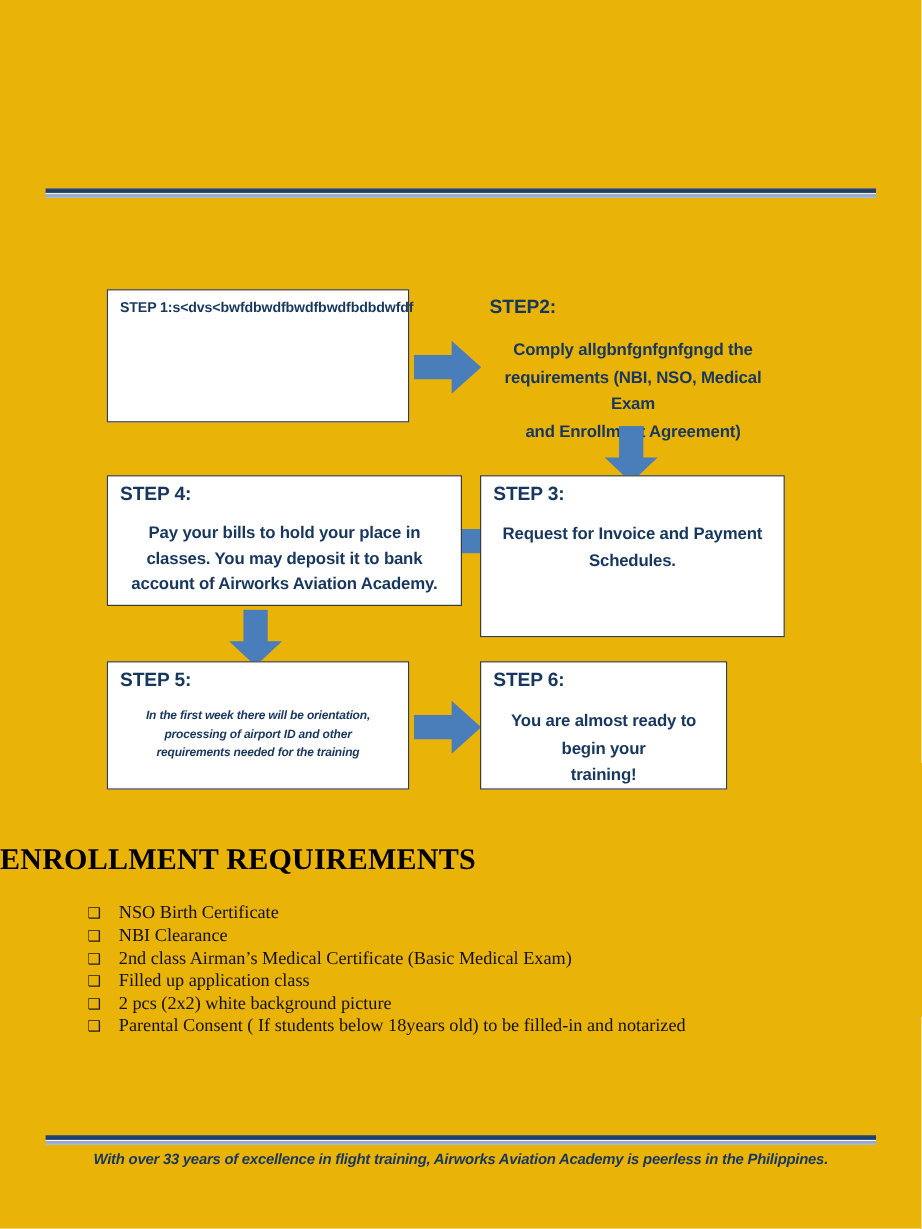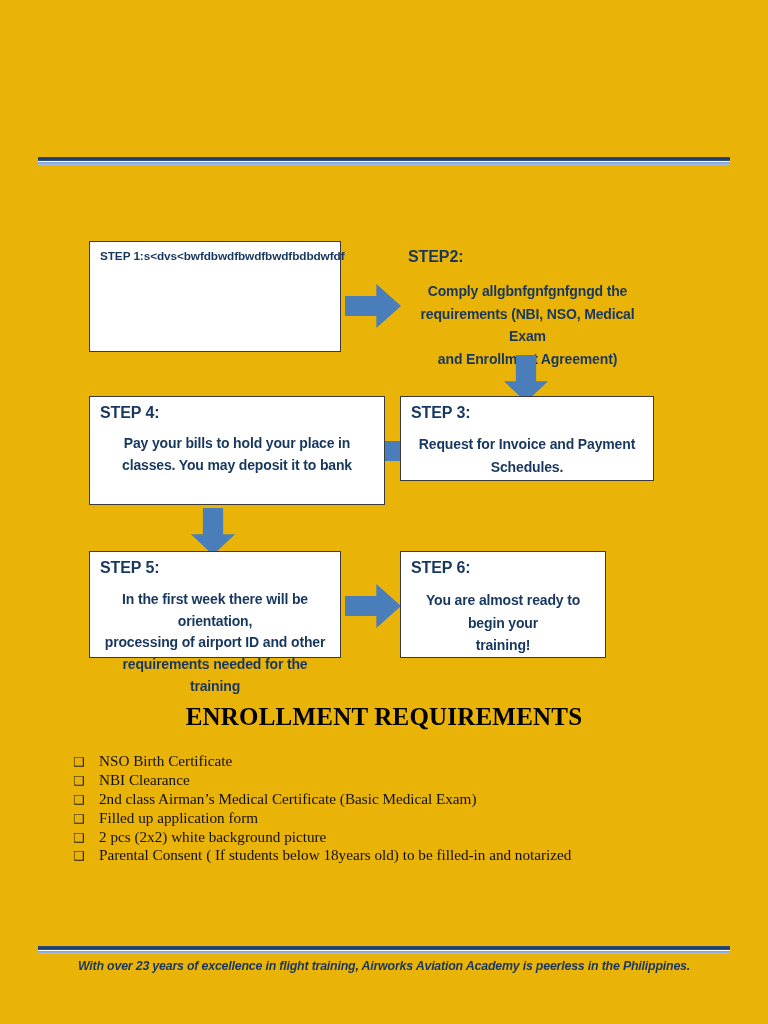--- a/index.html
+++ b/index.html
@@ -114,21 +114,20 @@
   .arrow-down {
     clip-path: polygon(28% 0%, 72% 0%, 72% 56%, 98% 56%, 50% 100%, 2% 56%, 28% 56%);
   }
 
   
   #requirements-heading {
     position: absolute;
     left: 0;
     top: 703px;
     width: 768px;
-    text-align: center;
     font-family: "Liberation Serif", serif;
     font-size: 25px;
     font-weight: bold;
     color: #000000;
     letter-spacing: 0.2px;
   }
   #requirements-list {
     position: absolute;
     left: 73px;
     top: 752px;
@@ -194,43 +193,44 @@
       <div class="step-title" style="left:8px; top:2px;">STEP2:</div>
       <div class="step-body" style="top:34px;">
         <span class="ln">Comply allgbnfgnfgnfgngd the</span>
         <span class="ln">requirements (NBI, NSO, Medical Exam</span>
         <span class="ln">and Enrollment Agreement)</span>
       </div>
     </div>
 
     <div class="arrow arrow-down" style="left:503px; top:355px; width:46px; height:47px;"></div>
 
-    <div class="step-box" id="step-3" style="left:400px; top:396px; width:254px; height:85px;">
+    <div class="step-box" id="step-3" style="left:400px; top:396px; width:254px; height:135px;">
       <div class="step-title">STEP 3:</div>
       <div class="step-body" style="top:36px;">
         <span class="ln">Request for Invoice and Payment</span>
         <span class="ln">Schedules.</span>
       </div>
     </div>
 
     <div class="arrow arrow-left" style="left:342px; top:428px; width:58px; height:46px;"></div>
 
     <div class="step-box" id="step-4" style="left:89px; top:396px; width:296px; height:109px;">
       <div class="step-title">STEP 4:</div>
       <div class="step-body tight" style="top:36px;text-align:center;">
         <span class="ln">Pay your bills to hold your place in</span>
         <span class="ln">classes. You may deposit it to bank</span>
+        <span class="ln">account of Airworks Aviation Academy.</span>
       </div>
     </div>
 
     <div class="arrow arrow-down" style="left:190px; top:508px; width:46px; height:47px;"></div>
 
     <div class="step-box" id="step-5" style="left:89px; top:551px; width:252px; height:107px;">
       <div class="step-title">STEP 5:</div>
-      <div class="step-body tight" style="top:37px; font-size:14px;">
+      <div class="step-body tight" style="top:37px; font-size:10px;font-style:italic;">
         <span class="ln">In the first week there will be orientation,</span>
         <span class="ln">processing of airport ID and other</span>
         <span class="ln">requirements needed for the training</span>
       </div>
     </div>
 
     <div class="arrow arrow-right" style="left:345px; top:583px; width:56px; height:46px;"></div>
 
     <div class="step-box" id="step-6" style="left:400px; top:551px; width:206px; height:107px;">
       <div class="step-title">STEP 6:</div>
@@ -252,33 +252,33 @@
     <li>
       <span class="box-glyph">❑</span>
       <span>NBI Clearance</span>
     </li>
     <li>
       <span class="box-glyph">❑</span>
       <span>2nd class Airman’s Medical Certificate (Basic Medical Exam)</span>
     </li>
     <li>
       <span class="box-glyph">❑</span>
-      <span>Filled up application form</span>
+      <span>Filled up application class</span>
     </li>
     <li>
       <span class="box-glyph">❑</span>
       <span>2 pcs (2x2) white background picture</span>
     </li>
     <li>
       <span class="box-glyph">❑</span>
       <span>Parental Consent ( If  students below 18years old) to be filled-in and notarized</span>
     </li>
   </ul>
 
   <div class="rule" id="footer-rule">
     <div class="band-dark"></div>
     <div class="band-gap"></div>
     <div class="band-light"></div>
   </div>
 
-  <div id="footer-tagline">With over 23 years of excellence in flight training, Airworks Aviation Academy is peerless in the Philippines.</div>
+  <div id="footer-tagline">With over 33 years of excellence in flight training, Airworks Aviation Academy is peerless in the Philippines.</div>
 
 </div>
 
 </body></html>

